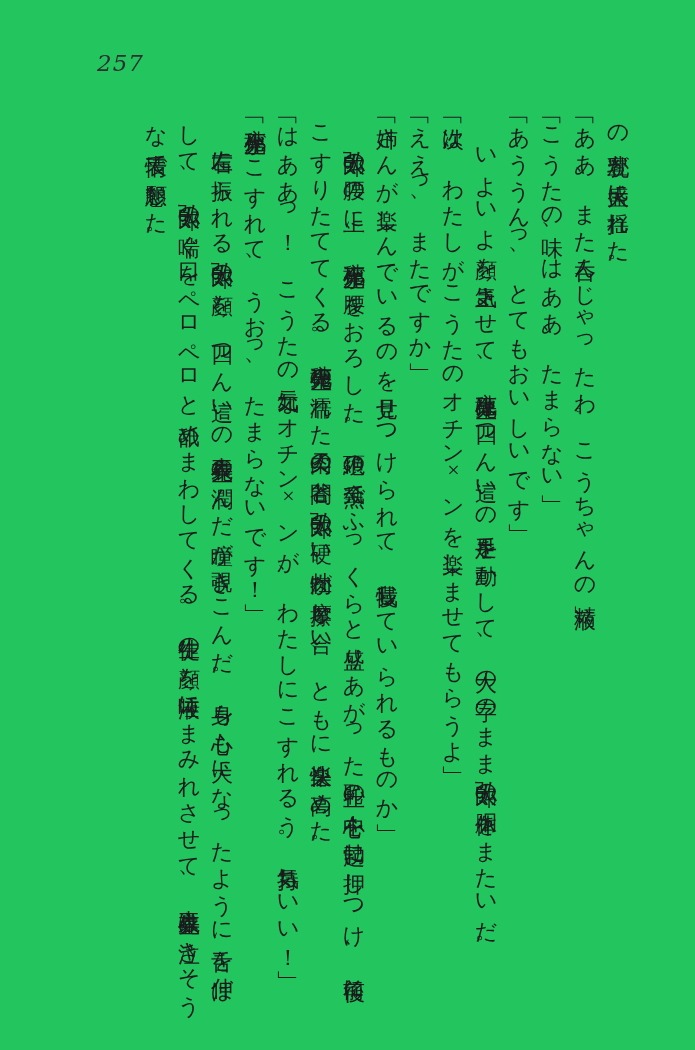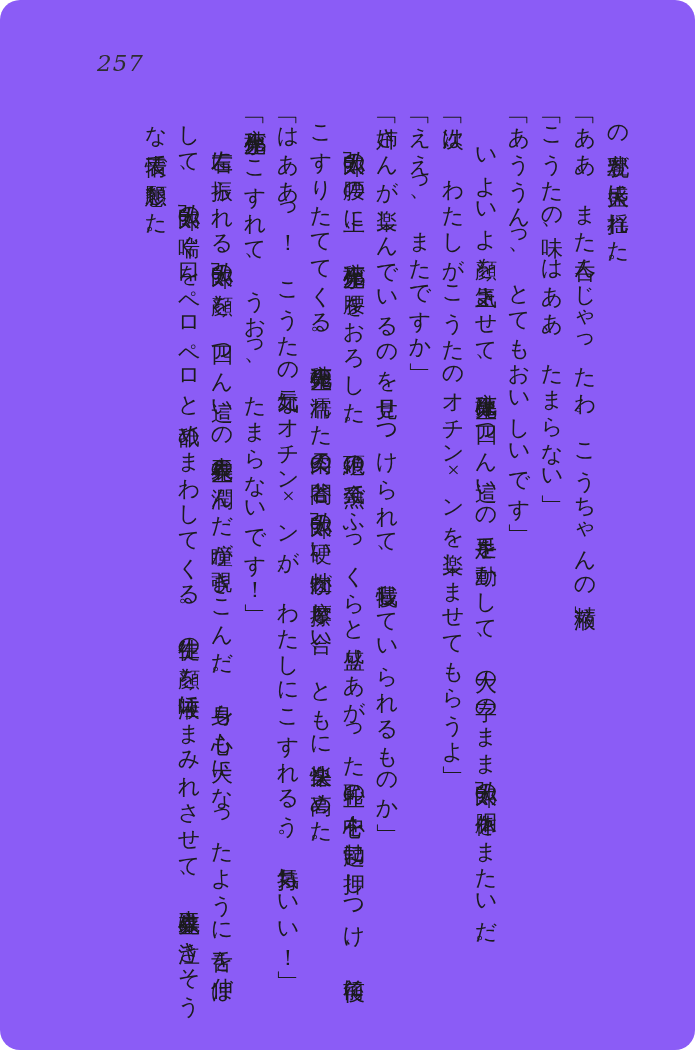--- a/index.html
+++ b/index.html
@@ -4,24 +4,23 @@
 <style>
   html, body {
     margin: 0;
     padding: 0;
     background: #ffffff;
   }
   .screen {
     position: relative;
     width: 695px;
     height: 1050px;
-    background: #8b5cf6;
+    background: #22c55e;
     overflow: hidden;
     font-family: "Liberation Serif", serif;
-    border-radius: 20px;
   }
   .page-number {
     position: absolute;
     top: 50px;
     left: 97px;
     font-family: "DejaVu Serif", serif;
     font-style: italic;
     font-size: 23px;
     letter-spacing: 1px;
     color: #2e2e30;

